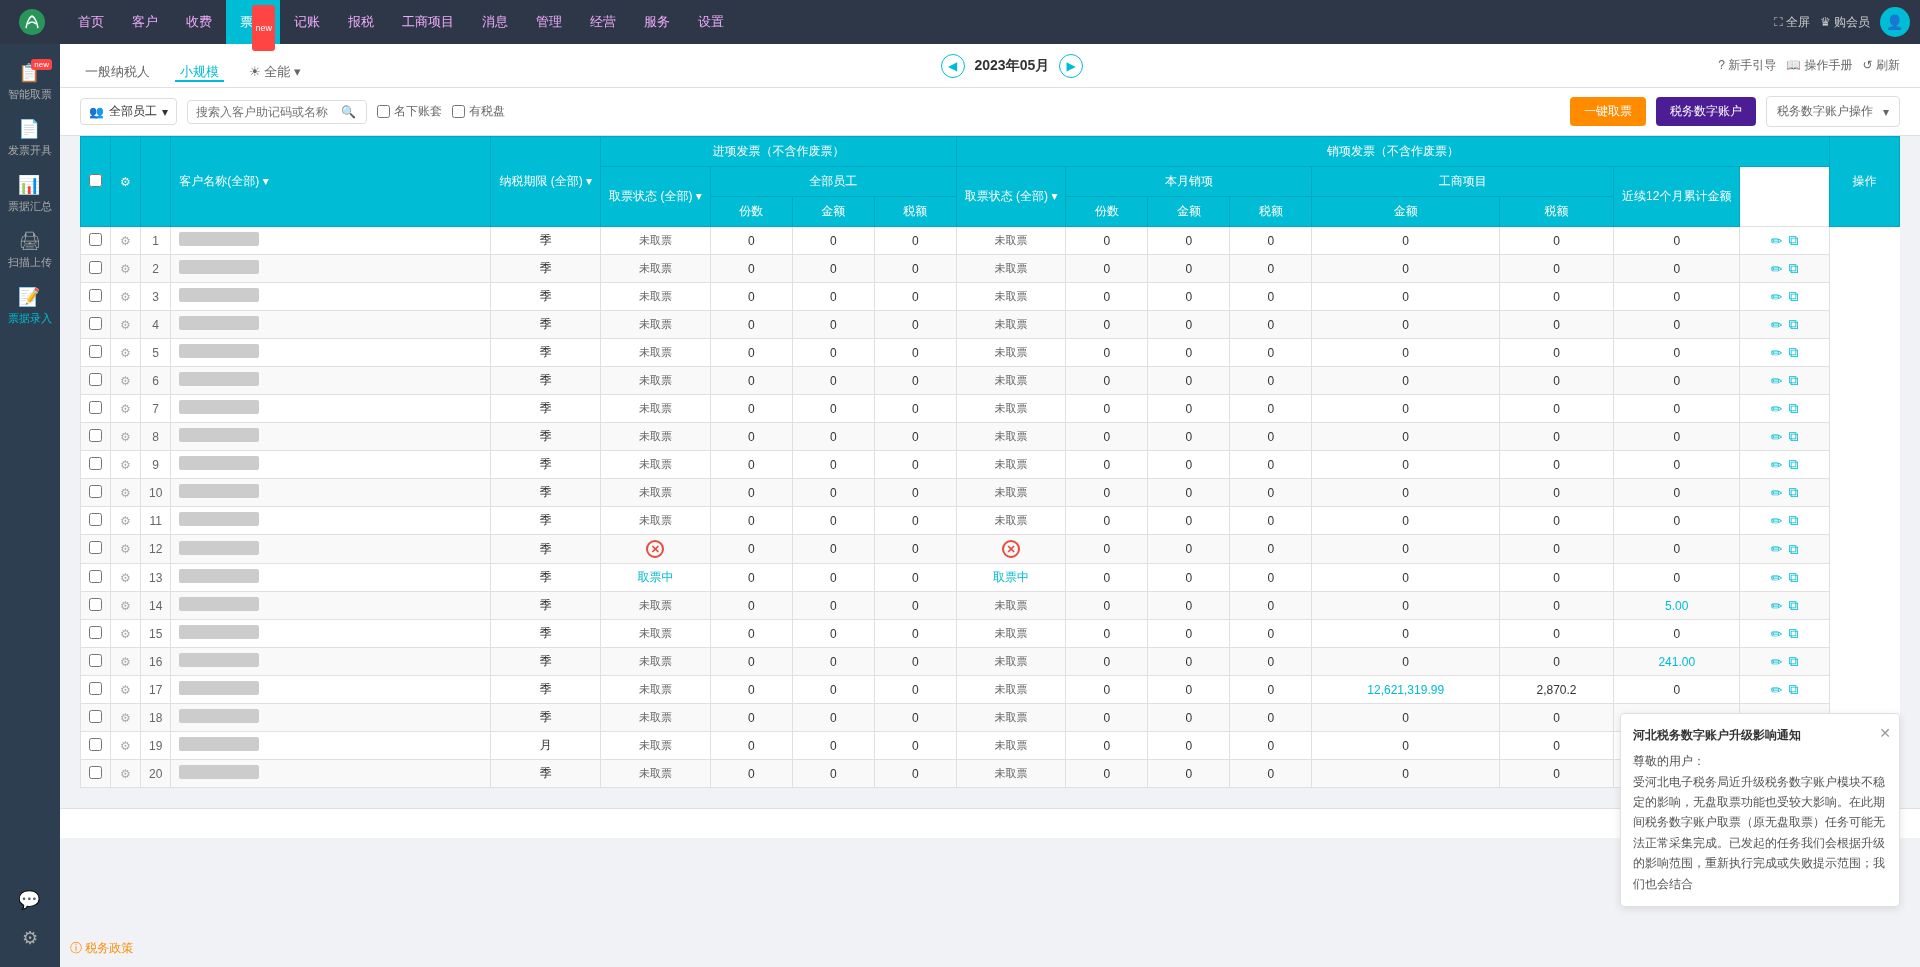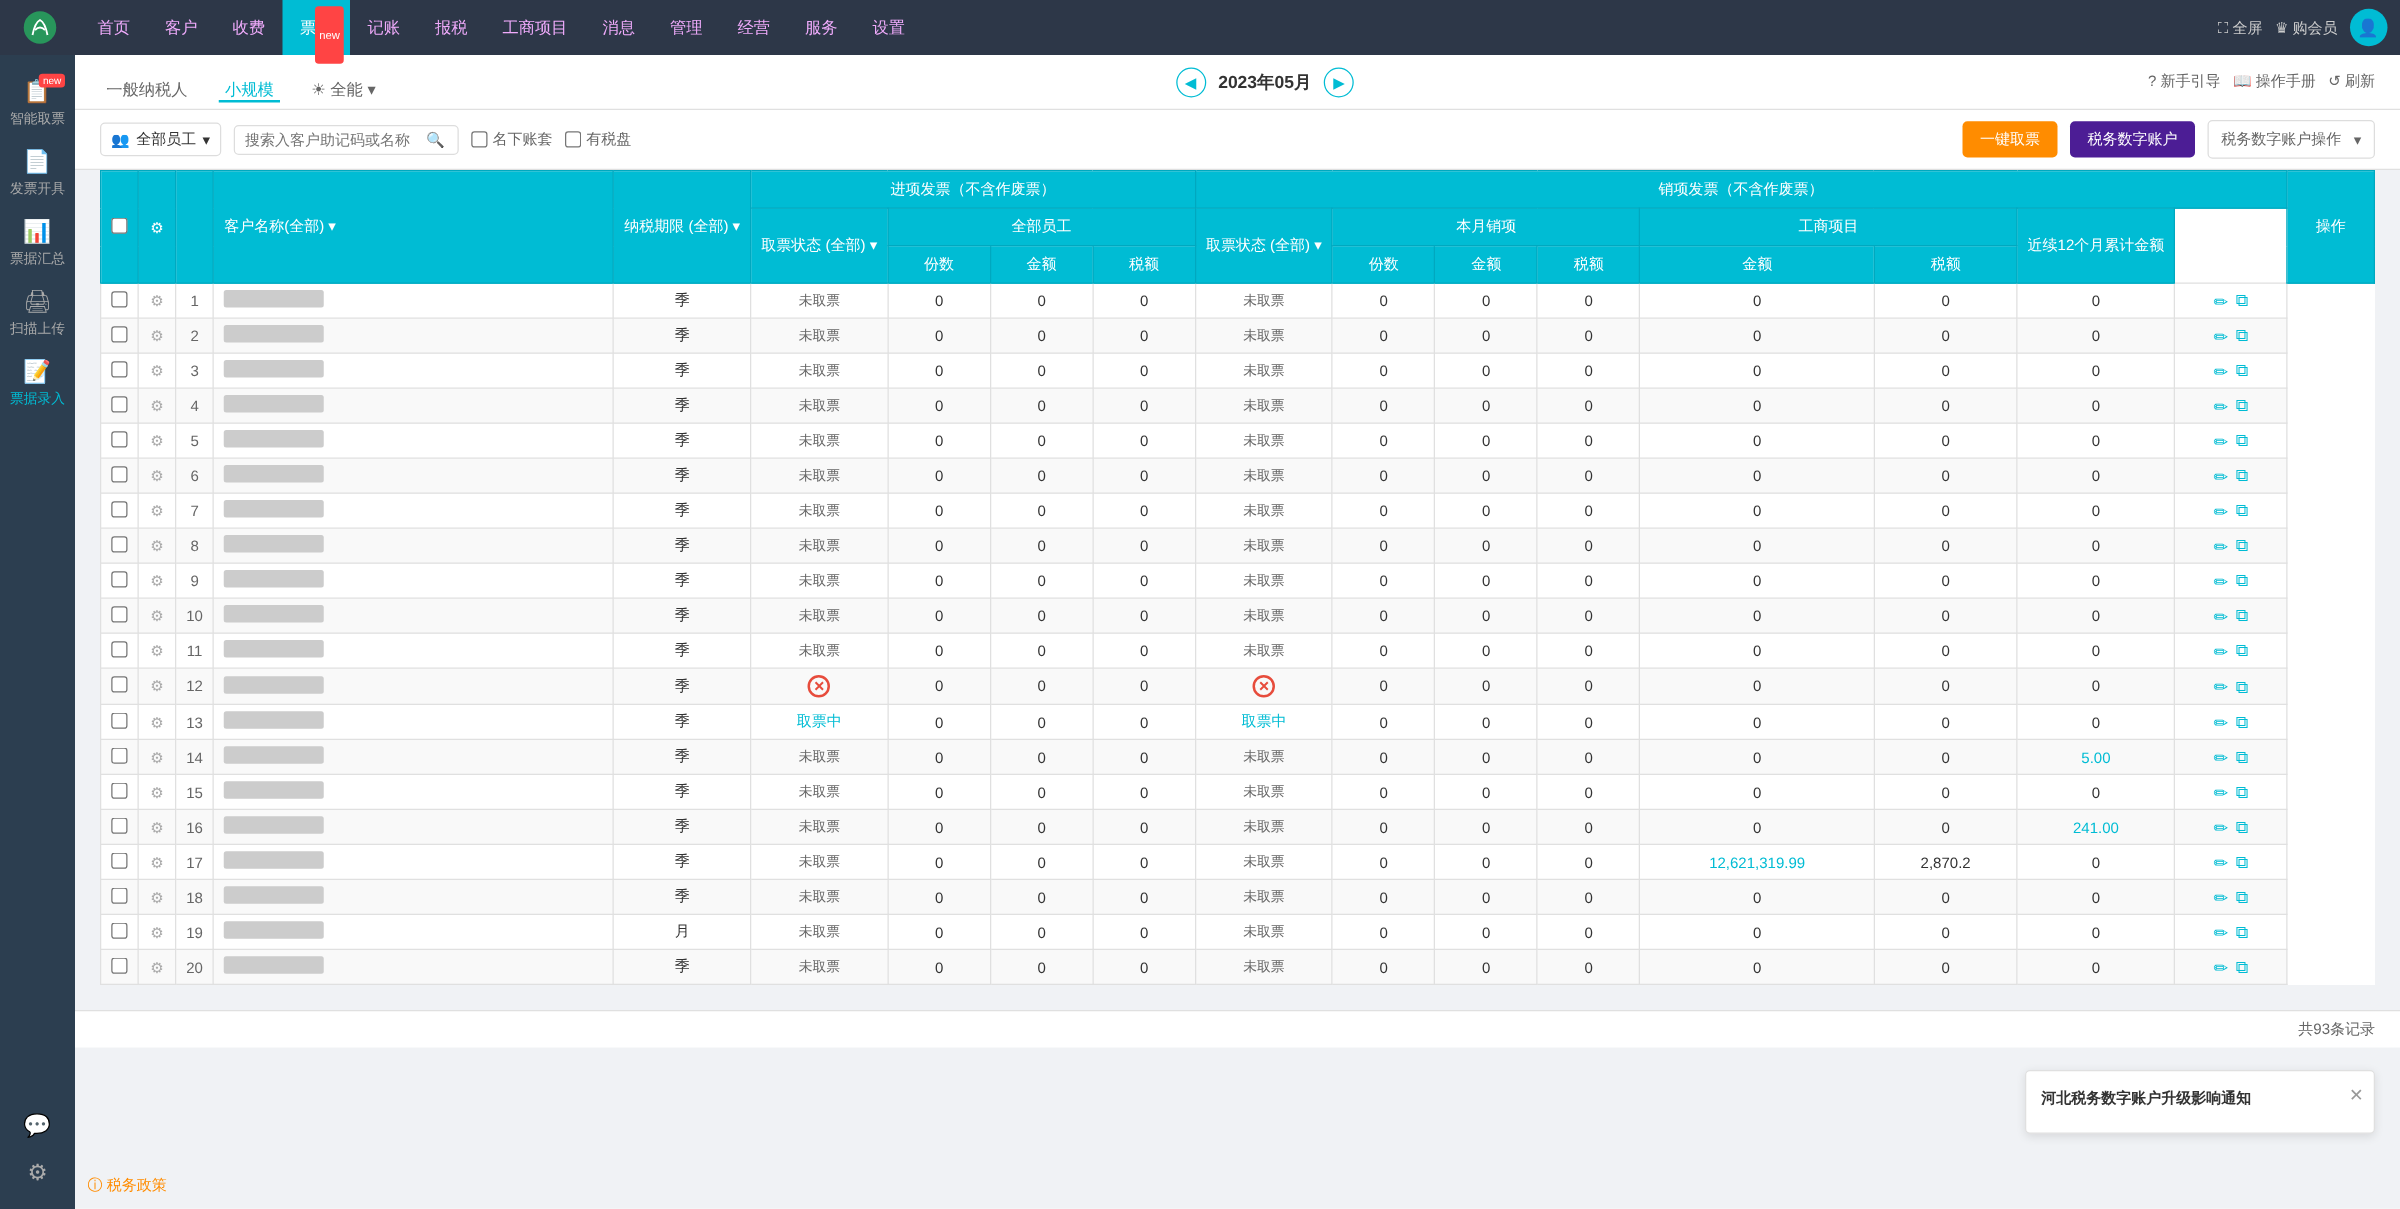--- a/index.html
+++ b/index.html
@@ -1013,13 +1013,17 @@
     <span>共93条记录</span>
   </div>
 
 </div>
 
 <div class="tax-policy">ⓘ 税务政策</div>
 
 <div class="notification-popup">
   <div class="close-btn">✕</div>
   <div class="title">河北税务数字账户升级影响通知</div>
+  <div style="line-height:1.7;color:#555;">
+    尊敬的用户：<br>
+    受河北电子税务局近升级税务数字账户模块不稳定的影响，无盘取票功能也受较大影响。在此期间税务数字账户取票（原无盘取票）任务可能无法正常采集完成。已发起的任务我们会根据升级的影响范围，重新执行完成或失败提示范围；我们也会结合
+  </div>
 </div>
 
 </body></html>

